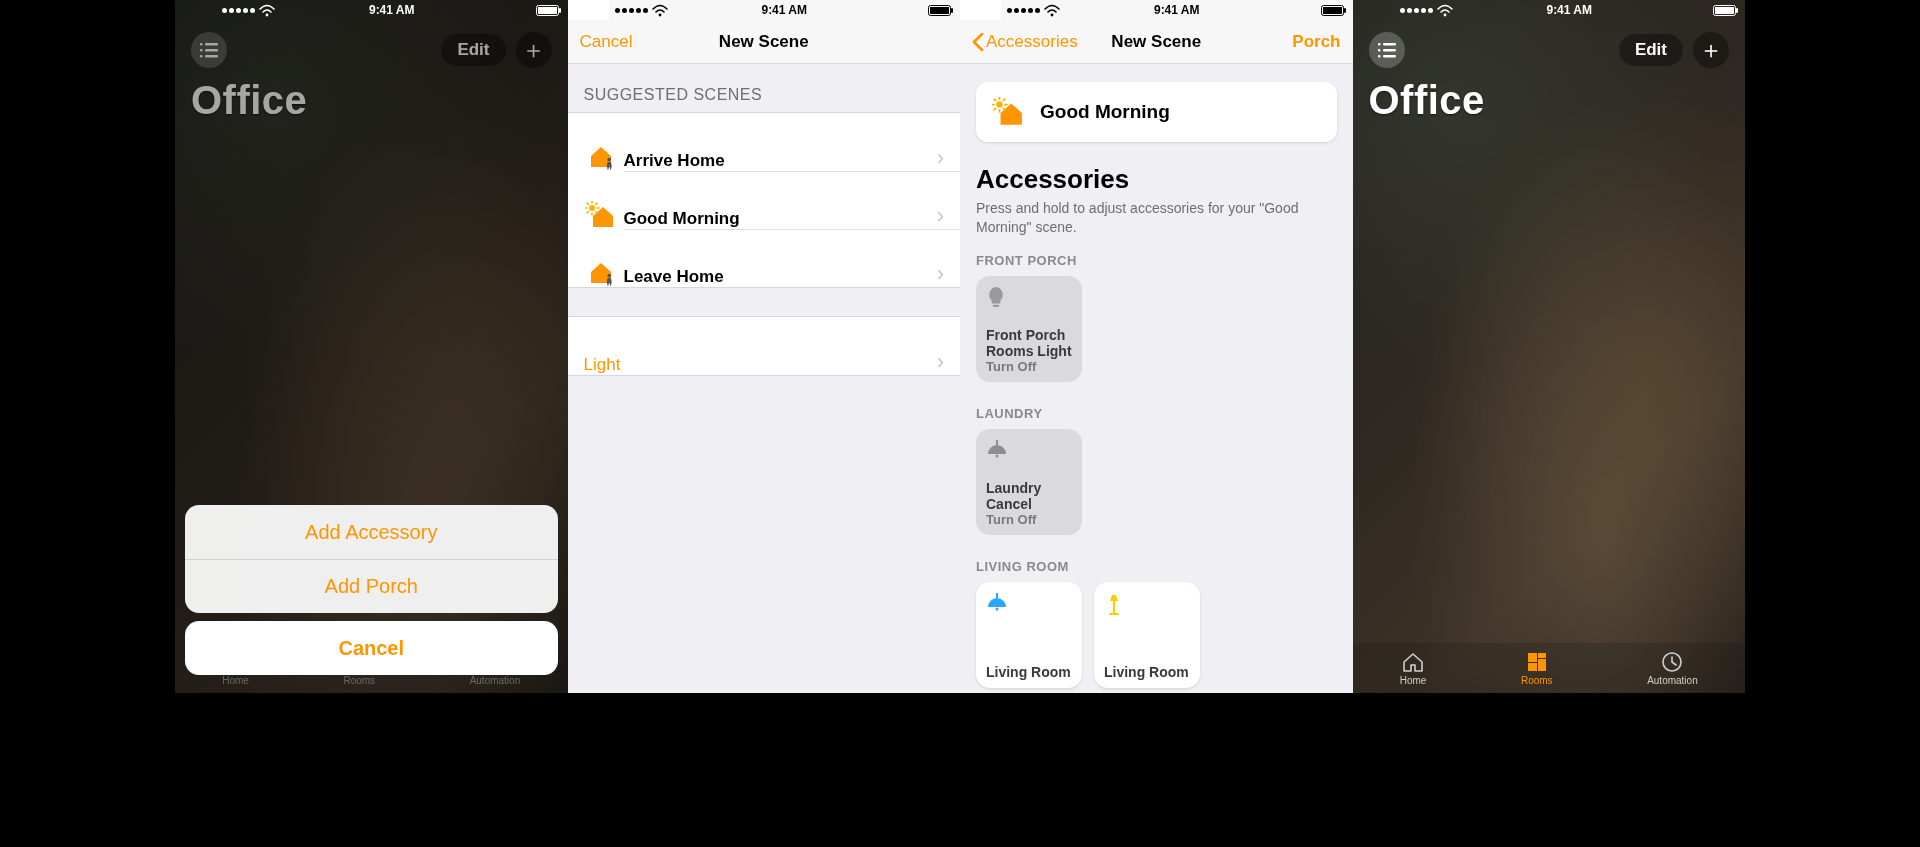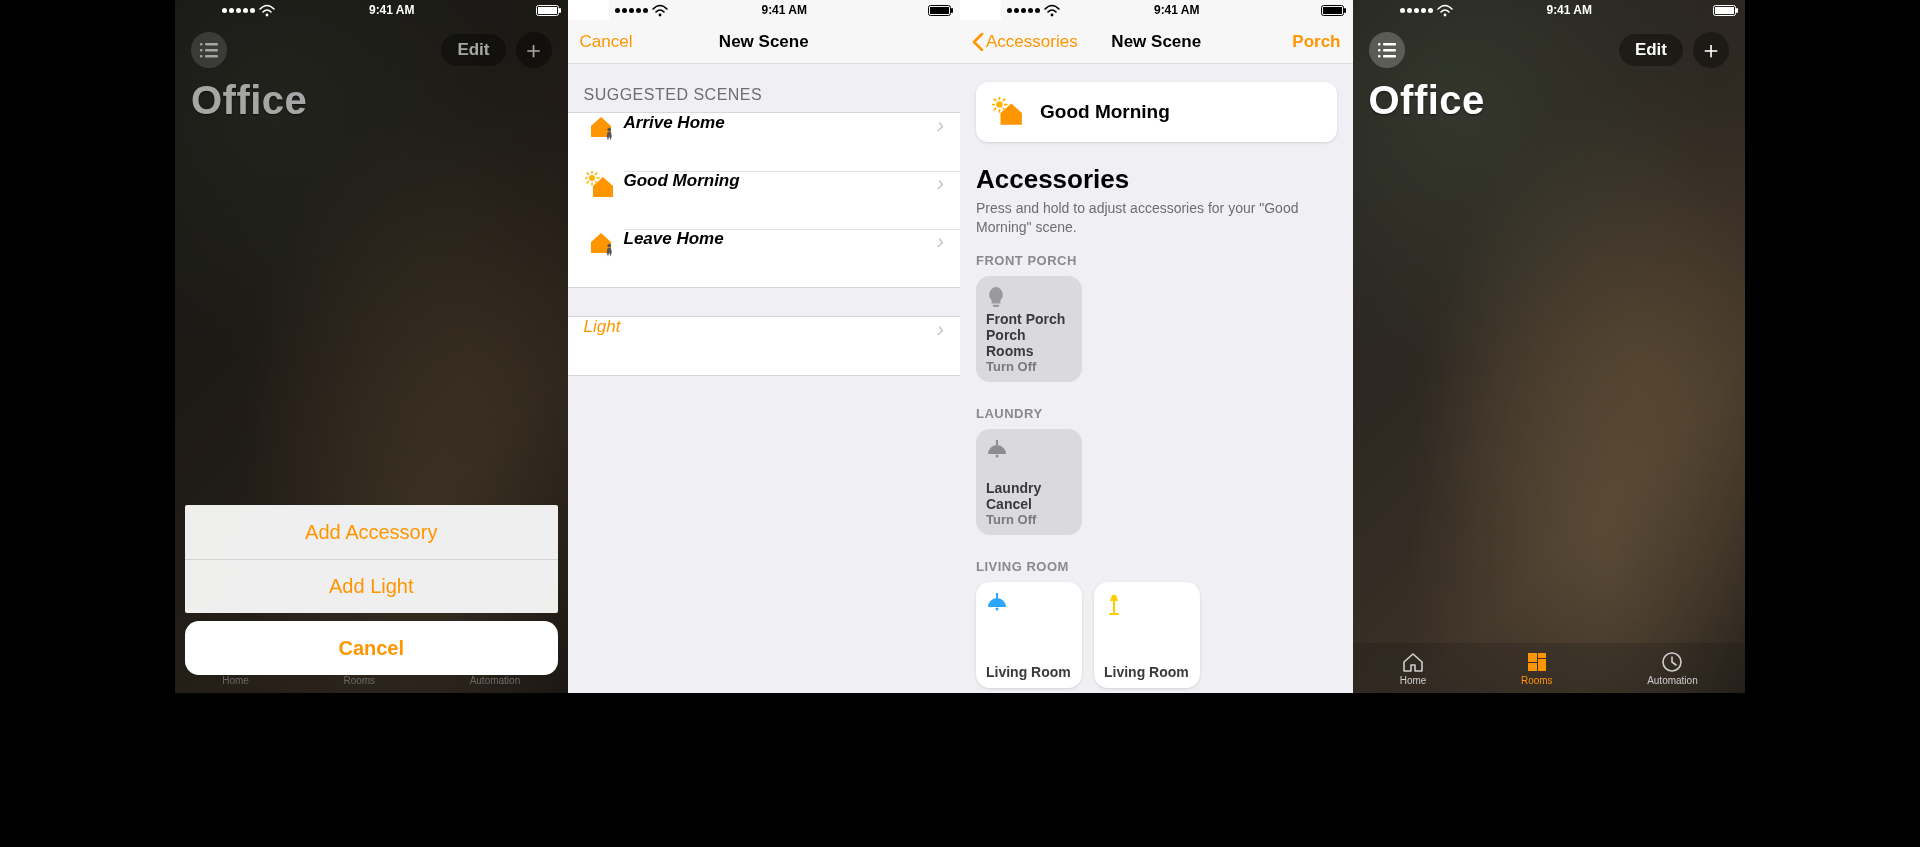--- a/index.html
+++ b/index.html
@@ -52,21 +52,21 @@
 .acc-tile { width:106px; height:106px; border-radius:14px; background: rgba(200,200,200,0.6); margin-left:16px; padding:10px; display:flex; flex-direction:column; justify-content:space-between; }
 .acc-tile .nm { font-size:14px; font-weight:700; color:#5a5a5a; line-height:1.15; }
 .acc-tile .st { font-size:13px; font-weight:600; color:#808080; }
 .acc-tile.dim { background: rgba(80,80,80,0.55); }
 .acc-tile.dim .nm { color:#bcbcbc; }
 .acc-tile.dim .st { color:#9a9a9a; }
 
 
 .dim-overlay { position:absolute; inset:0; background: rgba(0,0,0,0.35); z-index:30; }
 .action-sheet { position:absolute; left:10px; right:10px; bottom:10px; z-index:40; }
-.as-group { background: rgba(248,248,248,0.96); border-radius:2px; overflow:hidden; margin-bottom:8px; }
+.as-group { background: rgba(248,248,248,0.96); border-radius:14px; overflow:hidden; margin-bottom:8px; }
 .as-btn { height:54px; display:flex; align-items:center; justify-content:center; font-size:20px; color:#ff9500; }
 .as-btn + .as-btn { border-top:1px solid rgba(0,0,0,0.12); }
 .as-cancel { background:#fff; border-radius:14px; }
 .as-cancel .as-btn { font-weight:600; }
 
 
 .tabbar { position:absolute; bottom:0; left:0; right:0; height:50px; display:flex; align-items: center; justify-content:space-around; z-index:5; }
 .tabbar .tab { display:flex; flex-direction:column; align-items:center; gap:1px; font-size:10px; color:#a0a0a0; }
 .tabbar .tab.active { color:#ff9500; }
 .tabbar.dark { background: rgba(20,20,20,0.2); backdrop-filter: blur(4px); -webkit-backdrop-filter: blur(4px); }
@@ -78,21 +78,21 @@
 .nav-title { font-size:17px; font-weight:600; color:#000; }
 .nav-left, .nav-right { position:absolute; top:0; height:44px; display:flex; align-items:center; font-size:17px; color:#ff9500; }
 .nav-left { left:12px; }
 .nav-right { right:12px; font-weight:600; }
 .nav-left .chev { margin-right:2px; }
 
 
 .list-bg { background:#efeff4; min-height: calc(100% - 64px); }
 .grp-header { font-size:16px; color:#6d6d72; padding:22px 16px 8px; text-transform:uppercase; letter-spacing:0.5px; }
 .cell-group { background:#fff; border-top:1px solid #d8d8dc; border-bottom:1px solid #d8d8dc; }
-.cell { display:flex; align-items:flex-start; height:58px; padding:0 16px; position:relative;font-style:italic; }
+.cell { display:flex; align-items:flex-end; height:58px; padding:0 16px; position:relative; }
 .cell + .cell::before { content:""; position:absolute; left:56px; right:0; top:0; height:1px; background:#e0e0e4; }
 .cell .lbl { font-size:17px; font-weight:700; color:#000; flex:1; }
 .cell.plain .lbl { font-weight:400; color:#ff9500; }
 .cell .icon { width:32px; display:flex; justify-content:center; margin-right:8px; }
 .cell.plain .icon { width:0; margin:0; }
 .cell .disc { color:#c7c7cc; font-size:22px; }
 
 
 .s3-body { background:#efeff4; height: calc(100% - 64px); overflow:hidden; padding-bottom:10px; }
 .s3-hero { margin:18px 16px 22px; background:#fff; border-radius:12px; height:60px; display:flex; align-items:center; gap:16px; padding:0 16px; box-shadow:0 1px 3px rgba(0,0,0,0.12); }
@@ -280,21 +280,21 @@
         </div>
   </div>
 
   <div class="dim-overlay"></div>
   <div class="action-sheet">
     <div class="as-group">
       <div class="as-btn">
             <span>Add Accessory</span>
           </div>
       <div class="as-btn">
-            <span>Add Light</span>
+            <span>Add Porch</span>
           </div>
     </div>
     <div class="as-group as-cancel">
       <div class="as-btn">
             <span>Cancel</span>
           </div>
     </div>
   </div>
 </div>
 
@@ -445,21 +445,21 @@
     <div class="s3-h2">Accessories</div>
     <div class="s3-sub">Press and hold to adjust accessories for your "Good Morning" scene.</div>
 
     <div class="s3-grp-hdr">FRONT PORCH</div>
     <div class="s3-tiles">
       <div class="s3-tile off">
         <svg width="20" height="22" viewBox="0 0 18 20" style="color:#9a9a9e">
               <use href="#i-bulb"></use>
             </svg>
         <div>
-          <div class="nm"><span>Front Porch</span><br><span>Porch Rooms</span></div>
+          <div class="nm"><span>Front Porch</span><br><span>Rooms Light</span></div>
           <div class="st">Turn Off</div>
         </div>
       </div>
     </div>
 
     <div class="s3-grp-hdr">LAUNDRY</div>
     <div class="s3-tiles">
       <div class="s3-tile off">
         <svg width="22" height="20" viewBox="0 0 22 18" style="color:#8e8e92">
               <use href="#i-ceil"></use>

